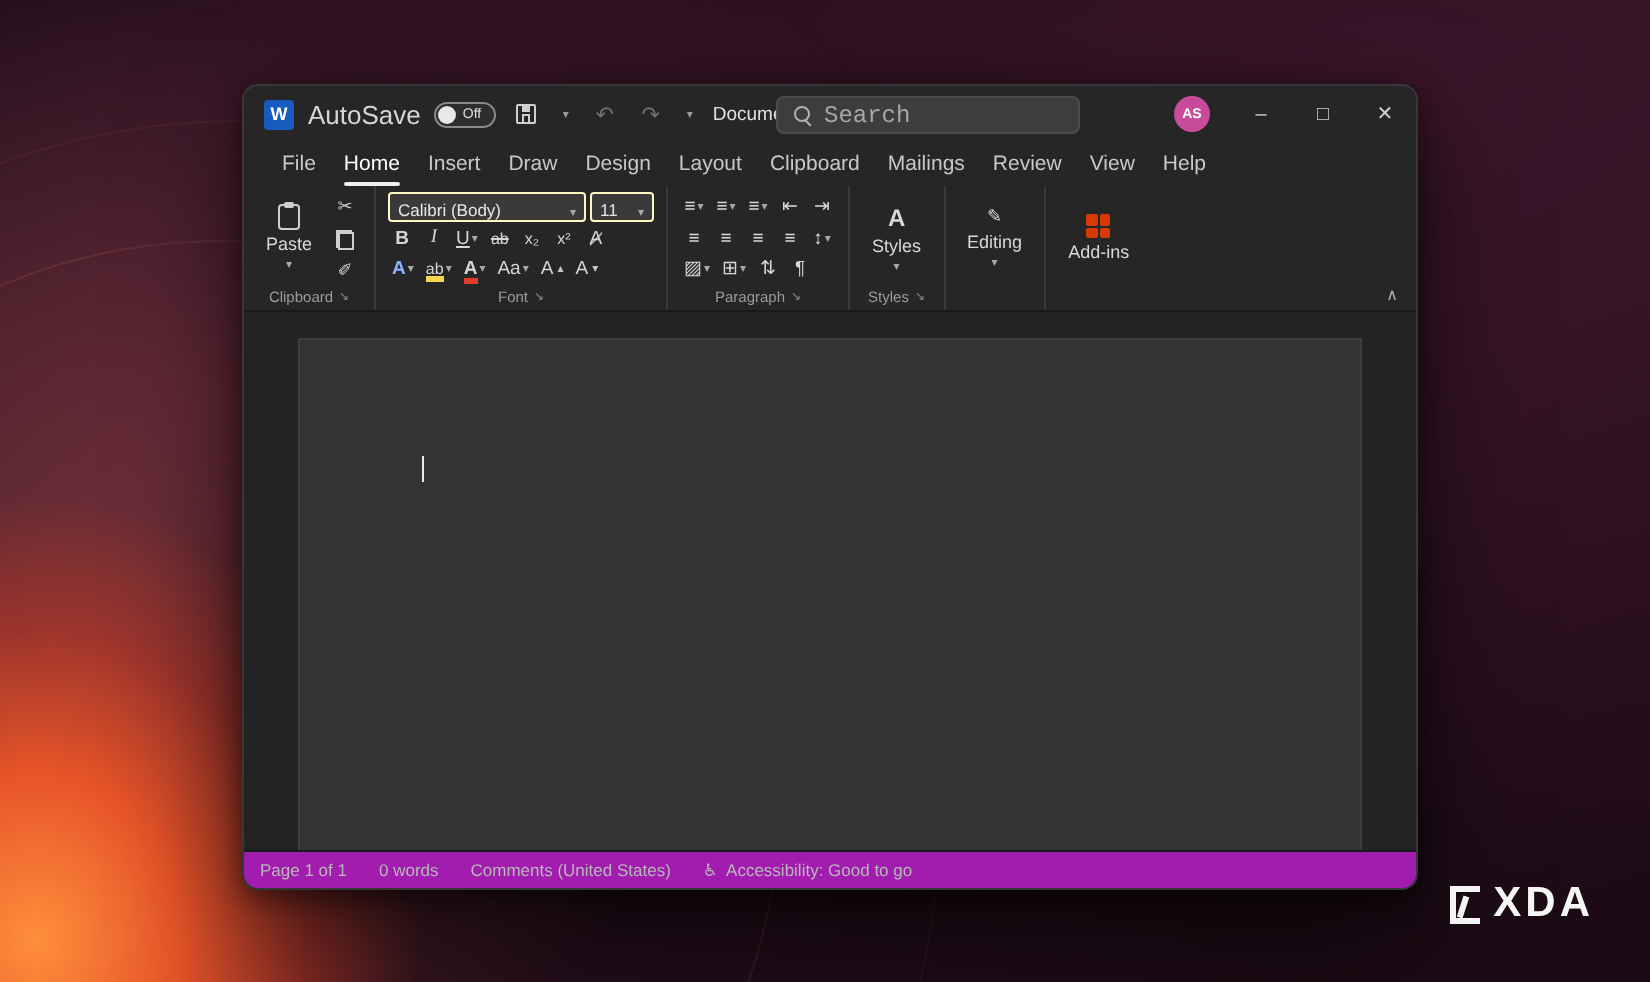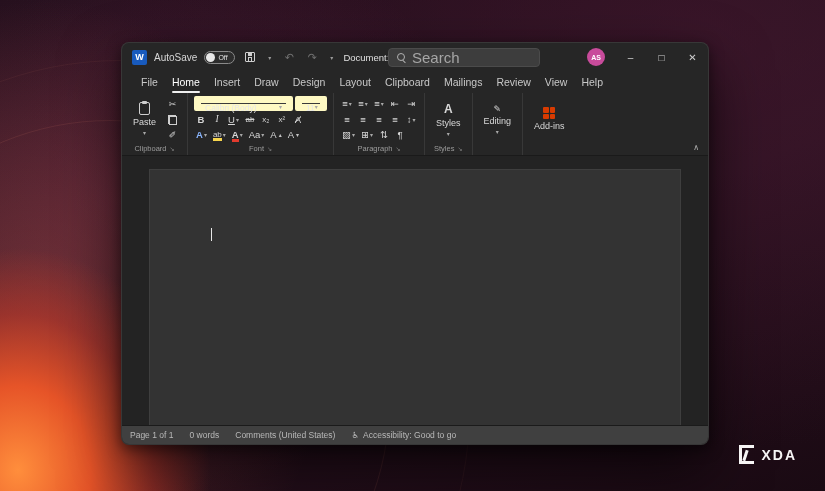--- a/index.html
+++ b/index.html
@@ -22,38 +22,38 @@
   
   .window{position:absolute;left:121px;top:42px;width:588px;height:403px;background:#262626;
     border-radius:8px;overflow:hidden;display:flex;flex-direction:column;
     border:1px solid rgba(255,255,255,.08);
     box-shadow:0 26px 60px rgba(0,0,0,.6),0 4px 14px rgba(0,0,0,.5)}
 
   
   .titlebar{height:28px;flex:0 0 auto;display:flex;align-items:center;gap:7px;padding-left:10px;position:relative}
   .word-icon{width:15px;height:15px;background:#185abd;border-radius:2px;color:#fff;font-size:9px;font-weight:bold;
     display:flex;align-items:center;justify-content:center;flex:0 0 auto}
-  .autosave{font-size:10px;color:#d6d6d6}
+  .autosave{font-size:13px;color:#d6d6d6}
   .toggle{width:31px;height:13px;border:1px solid #8a8a8a;border-radius:7px;background:#2d2d2d;
     display:flex;align-items:center;gap:3px;padding:0 3px 0 1px}
   .knob{width:9px;height:9px;border-radius:50%;background:#e8e8e8}
   .toggle-txt{font-size:7px;color:#e0e0e0}
   .qat{width:16px;height:20px;display:flex;align-items:center;justify-content:center;color:#cfcfcf;font-size:11px}
   .qat.dim{color:#6f6f6f}
   .qat.tiny{width:9px;font-size:6px;color:#9a9a9a}
   .floppy{width:10px;height:10px;border:1px solid #cfcfcf;border-radius:1px;position:relative}
   .floppy:before{content:"";position:absolute;left:2px;right:2px;top:0;height:3px;background:#cfcfcf}
   .floppy:after{content:"";position:absolute;left:2px;right:2px;bottom:0;height:3px;border:1px solid #cfcfcf;border-bottom:none}
   .doc-title{font-size:9.5px;color:#e0e0e0;white-space:nowrap}
   .searchbox{position:absolute;left:266px;top:5px;width:152px;height:19px;background:#3d3d3d;border:1px solid #4b4b4b;
     border-radius:4px;display:flex;align-items:center;gap:6px;padding:0 8px}
   .mag{width:9px;height:9px;position:relative;flex:0 0 auto}
   .mag:before{content:"";position:absolute;left:0;top:0;width:6px;height:6px;border:1px solid #b0b0b0;border-radius:50%}
   .mag:after{content:"";position:absolute;right:0;bottom:0;width:4px;height:1px;background:#b0b0b0;transform:rotate(45deg)}
-  .searchbox input{background:transparent;border:none;outline:none;color:#cfcfcf;font-size:15px;width:100px;font-family:Liberation Sans, sans-serif}
+  .searchbox input{background:transparent;border:none;outline:none;color:#cfcfcf;font-size:12px;width:100px;font-family:Liberation Mono, monospace}
   .searchbox input::placeholder{color:#a6a6a6}
   .tb-right{margin-left:auto;display:flex;align-items:center;height:100%}
   .avatar{width:18px;height:18px;border-radius:50%;background:#c84b9b;color:#fff;font-size:7px;font-weight:bold;
     display:flex;align-items:center;justify-content:center;margin-right:10px}
   .winbtn{width:31px;height:100%;display:flex;align-items:center;justify-content:center;color:#cfcfcf;font-size:10px}
 
   
   .tabsrow{height:22px;flex:0 0 auto;display:flex;align-items:center;padding:0 8px 0 12px}
   .tab{font-size:10.5px;color:#c8c8c8;padding:0 7px;height:100%;display:flex;align-items:center;position:relative;white-space:nowrap}
   .tab.active{color:#fff}
@@ -75,21 +75,21 @@
     color:#d8d8d8;font-size:9px;white-space:nowrap}
   .clip-icon{width:11px;height:13px;border:1px solid #cfcfcf;border-radius:2px;position:relative}
   .clip-icon:before{content:"";position:absolute;left:2px;top:-2px;width:5px;height:3px;background:#cfcfcf;border-radius:1px}
   .smallcol{display:flex;flex-direction:column;gap:2px;padding-top:1px}
   .sbtn{width:17px;height:14px;display:flex;align-items:center;justify-content:center;color:#cfcfcf;font-size:9px}
   .copy-icon{width:9px;height:10px;position:relative}
   .copy-icon:before{content:"";position:absolute;left:0;top:0;width:6px;height:7px;border:1px solid #cfcfcf}
   .copy-icon:after{content:"";position:absolute;right:0;bottom:0;width:6px;height:7px;border:1px solid #cfcfcf;background:#262626}
   .fcol{display:flex;flex-direction:column;gap:1px}
   .frow{display:flex;align-items:center;gap:2px;height:15px}
-  .combo{height:15px;background:#3a3a3a;border:7px solid #fef9c3;border-radius:2px;display:flex;align-items:flex-start;
+  .combo{height:15px;background:#3a3a3a;border:1px solid #fef9c3;border-radius:2px;display:flex;align-items:flex-end;
     justify-content:space-between;padding:0 4px;font-size:8.5px;color:#e6e6e6;white-space:nowrap}
   .dd{font-size:6px;color:#a8a8a8}
   .ibtn{min-width:14px;height:14px;padding:0 2px;display:flex;align-items:center;justify-content:center;gap:1px;
     color:#d6d6d6;font-size:9.5px}
   .b{font-weight:bold}
   .i{font-style:italic;font-family:"Liberation Serif","DejaVu Serif",serif}
   .u{text-decoration:underline}
   .strike{text-decoration:line-through;font-size:8px}
   .script{font-size:8px}
   .fx-a{color:#8ab6ff;font-weight:bold}
@@ -103,39 +103,39 @@
   .grid4 span{background:#d83b01;border-radius:1px}
   .styles-a{font-size:12px;font-weight:bold;color:#d8d8d8}
   .collapse{position:absolute;right:9px;bottom:3px;color:#b0b0b0;font-size:8px}
 
   
   .docarea{flex:1;background:#232323;position:relative;overflow:hidden}
   .page{position:absolute;left:27px;right:27px;top:13px;bottom:-1px;background:#333333;border:1px solid #3e3e3e;border-bottom:none}
   .caret{position:absolute;left:61px;top:58px;width:1px;height:13px;background:#e8e8e8}
 
   
-  .statusbar{height:19px;flex:0 0 auto;background:#404040;border-top:1px solid #1b1b1b;display:flex;align-items:center;
+  .statusbar{height:19px;flex:0 0 auto;background:#a21caf;border-top:1px solid #1b1b1b;display:flex;align-items:center;
     padding:0 8px;gap:16px;font-size:8.5px;color:#b8b8b8;white-space:nowrap}
   .sbitem{display:flex;align-items:center;gap:4px}
   .sb-right{margin-left:auto;display:flex;align-items:center;gap:9px}
   .focusbox{width:7px;height:7px;border:1px solid #b8b8b8;flex:0 0 auto}
   .viewbtns{display:flex;align-items:center;gap:2px}
   .viewbtn{width:16px;height:14px;display:flex;align-items:center;justify-content:center;font-size:9px;color:#c5c5c5;border-radius:2px}
   .viewbtn.sel{background:#3d3d3d;color:#fff}
   .zoomwrap{display:flex;align-items:center;gap:6px}
   .zoomtrack{width:58px;height:2px;background:#6e6e6e;position:relative}
   .zoomthumb{position:absolute;left:50%;top:-4px;width:3px;height:10px;background:#c9c9c9}
   .zoomsign{font-size:9px;color:#c5c5c5}
   .zoomlevel{font-size:8.5px;color:#c5c5c5}
 
   
   .xda{position:absolute;right:28px;bottom:27px;display:flex;align-items:center;gap:7px;color:#fff;opacity:.96}
   .xda-bracket{width:15px;height:19px;border:3px solid #fff;border-right:none;position:relative}
   .xda-bracket:after{content:"";position:absolute;left:2px;top:2px;width:3px;height:11px;background:#fff;transform:rotate(18deg)}
-  .xda-text{font-size:14px;font-weight:bold;letter-spacing:2px}
+  .xda-text{font-size:21px;font-weight:bold;letter-spacing:2px}
 </style>
 </head>
 <body>
 
 <div class="ring ring1"></div>
 <div class="ring ring2"></div>
 
 <div class="window">
 
   <div class="titlebar">

